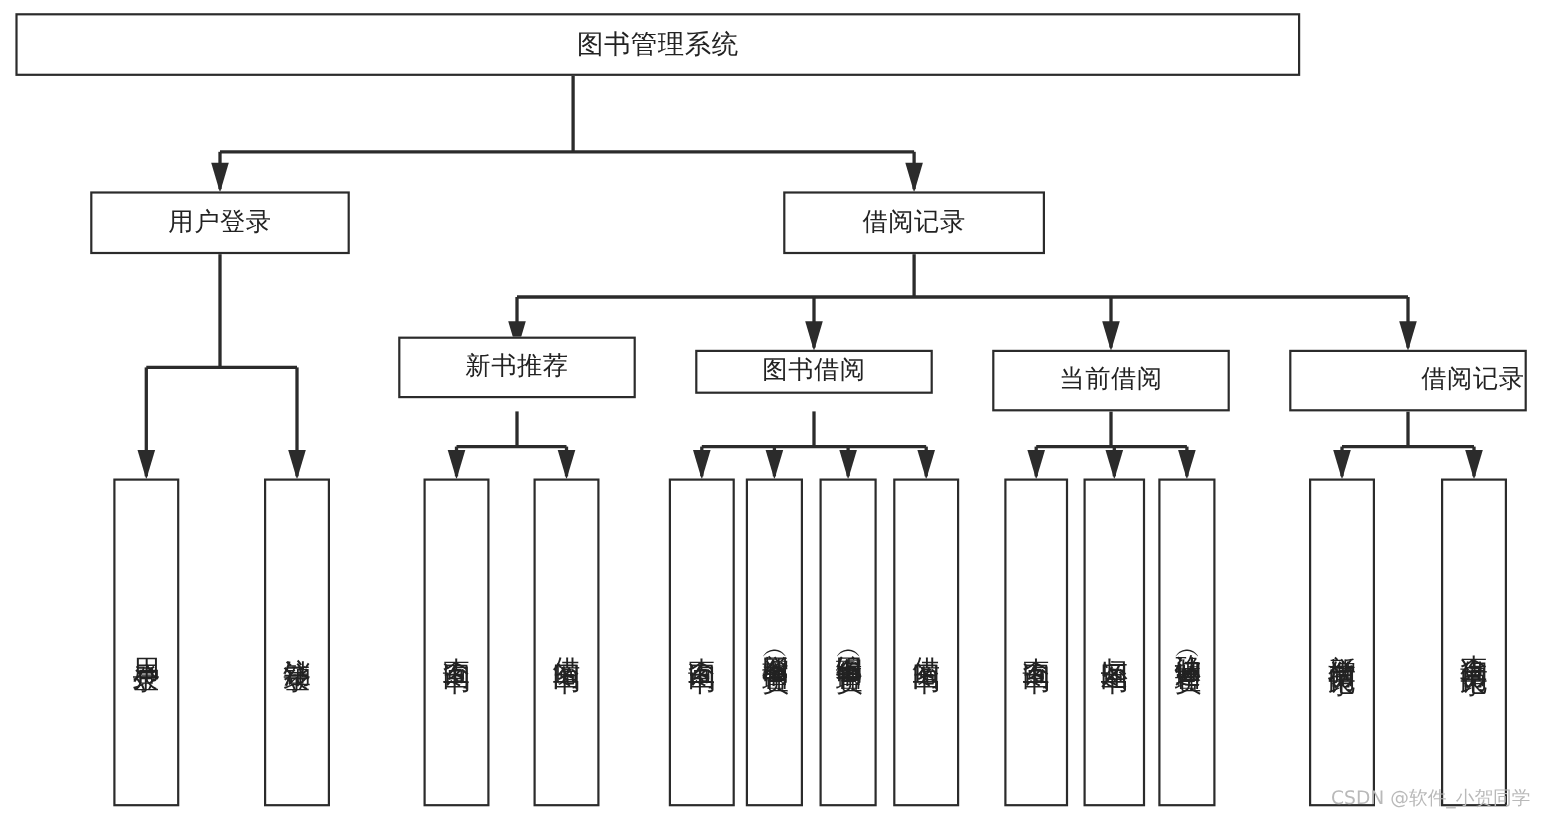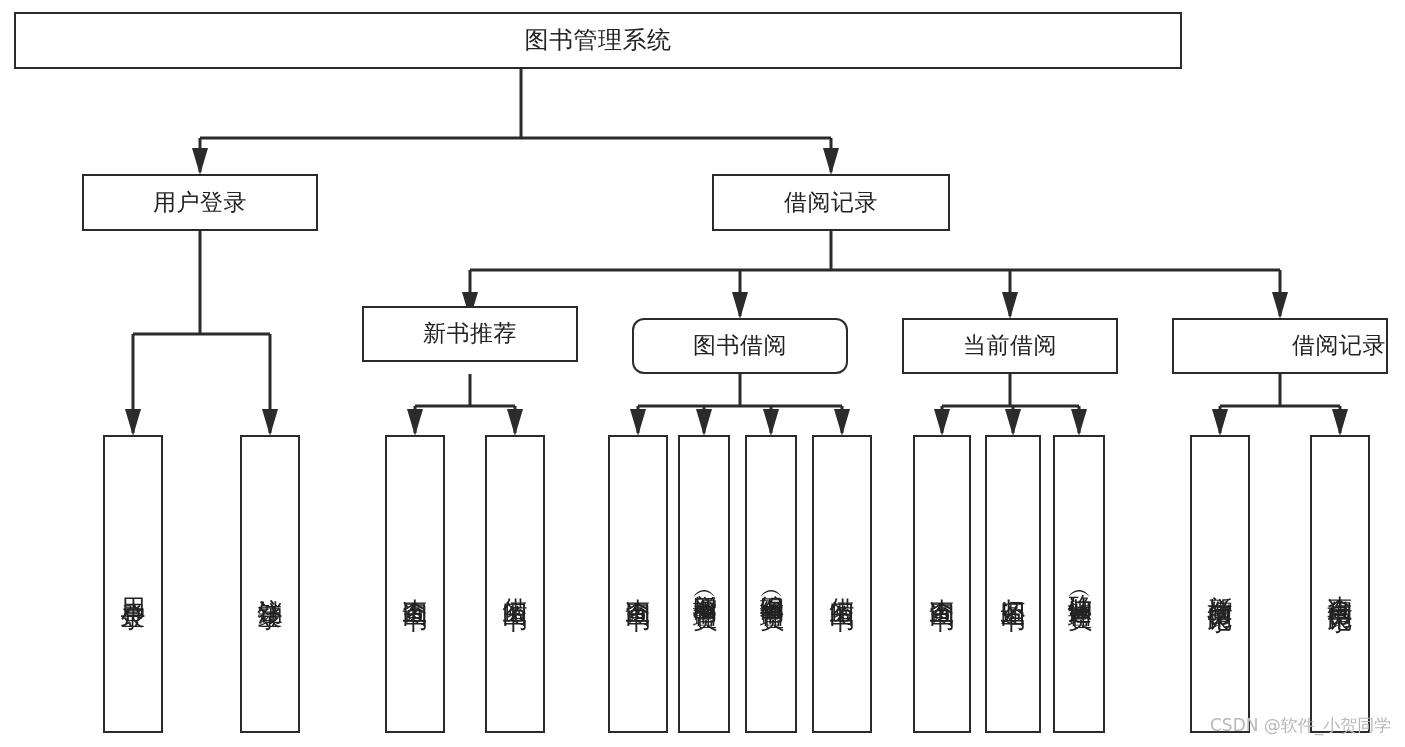--- a/index.html
+++ b/index.html
@@ -116,21 +116,21 @@
       </div>
       <div class="node h" style="left: 82px; top: 174px; width: 236px; height: 57px;">
         <span class="label">用户登录</span>
       </div>
       <div class="node h" style="left: 712px; top: 174px; width: 238px; height: 57px;">
         <span class="label">借阅记录</span>
       </div>
       <div class="node h" style="left: 362px; top: 306px; width: 216px; height: 56px;">
         <span class="label">新书推荐</span>
       </div>
-      <div class="node h" style="left: 632px; top: 318px; width: 216px; height: 56px; border-radius: 12px;">
+      <div class="node h" style="left: 632px; top: 318px; width: 216px; height: 40px;">
         <span class="label">图书借阅</span>
       </div>
       <div class="node h" style="left: 902px; top: 318px; width: 216px; height: 56px;">
         <span class="label">当前借阅</span>
       </div>
       <div class="node h" style="left: 1172px; top: 318px; width: 216px; height: 56px; justify-content: flex-end;">
         <span class="label">借阅记录</span>
       </div>
       <div class="node v" style="left: 103px; top: 435px; width: 60px; height: 298px;">
         <span class="label">用户登录</span>

